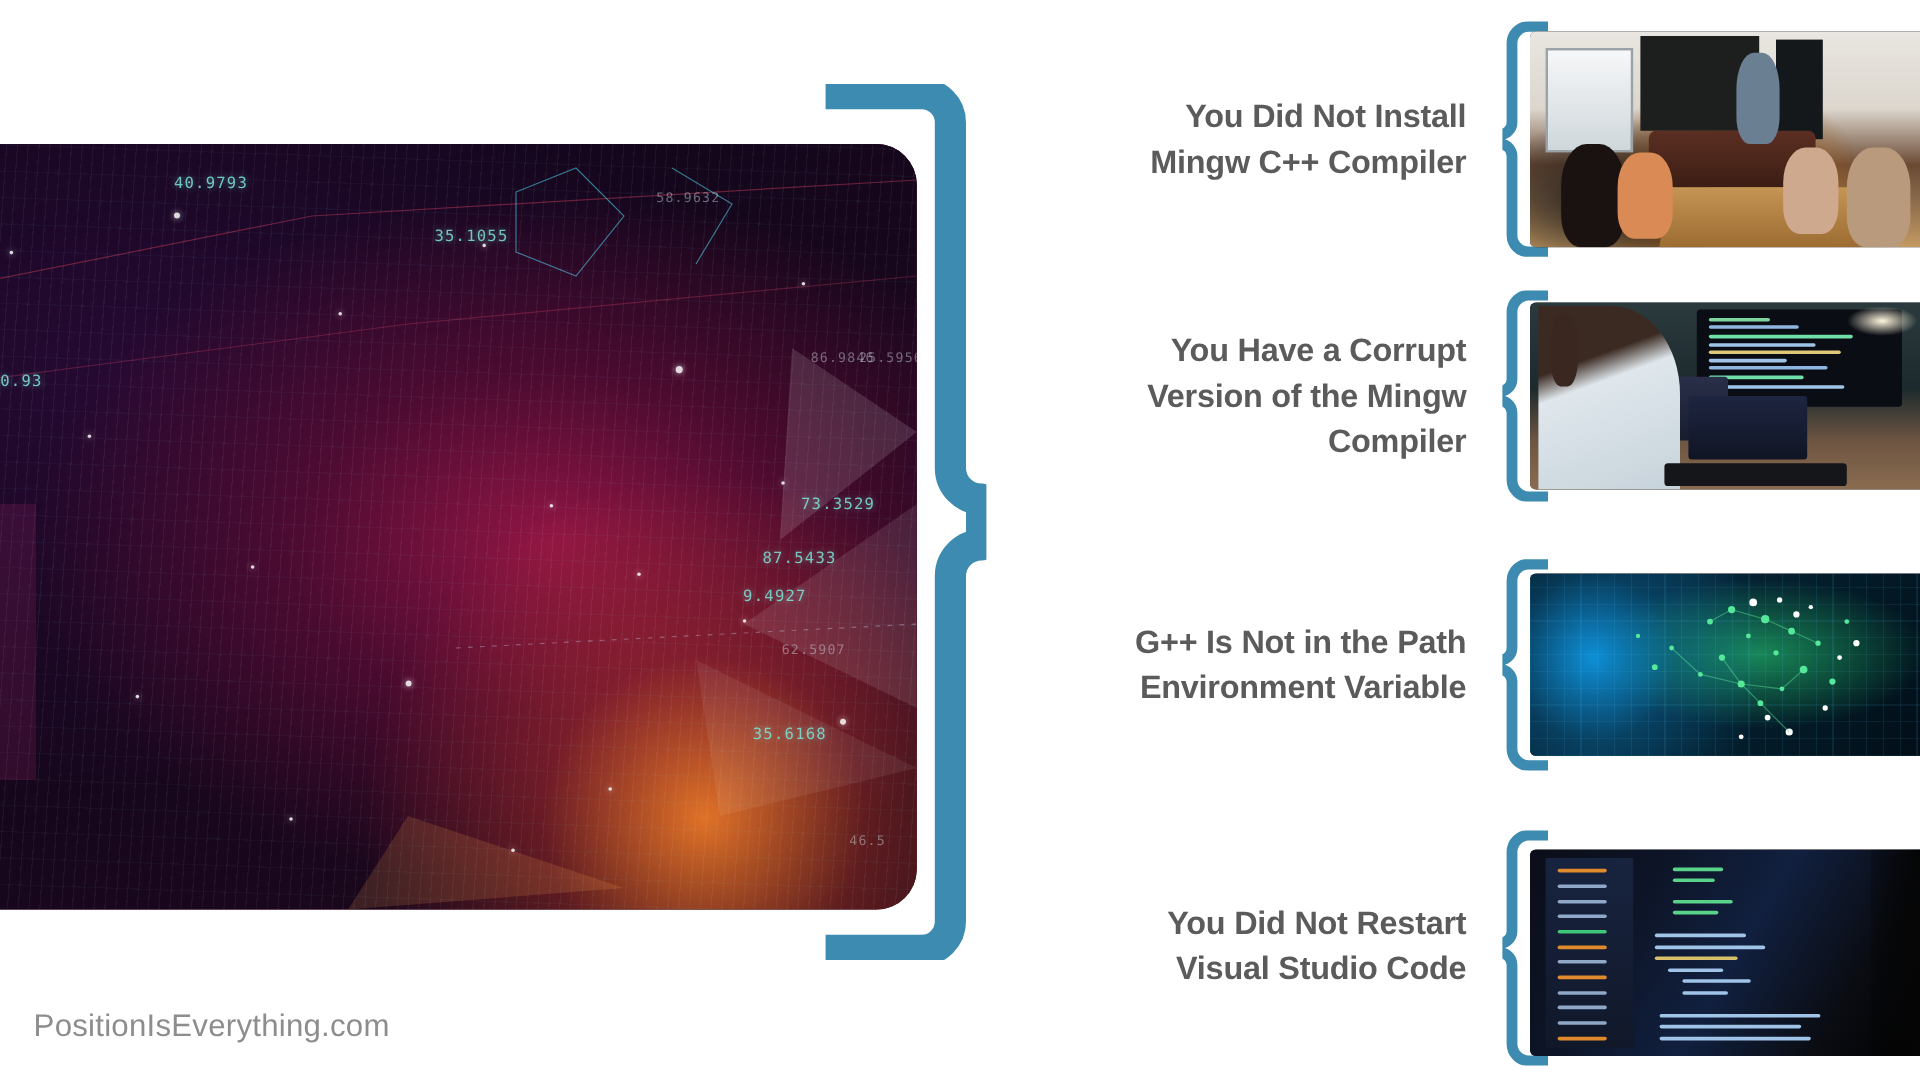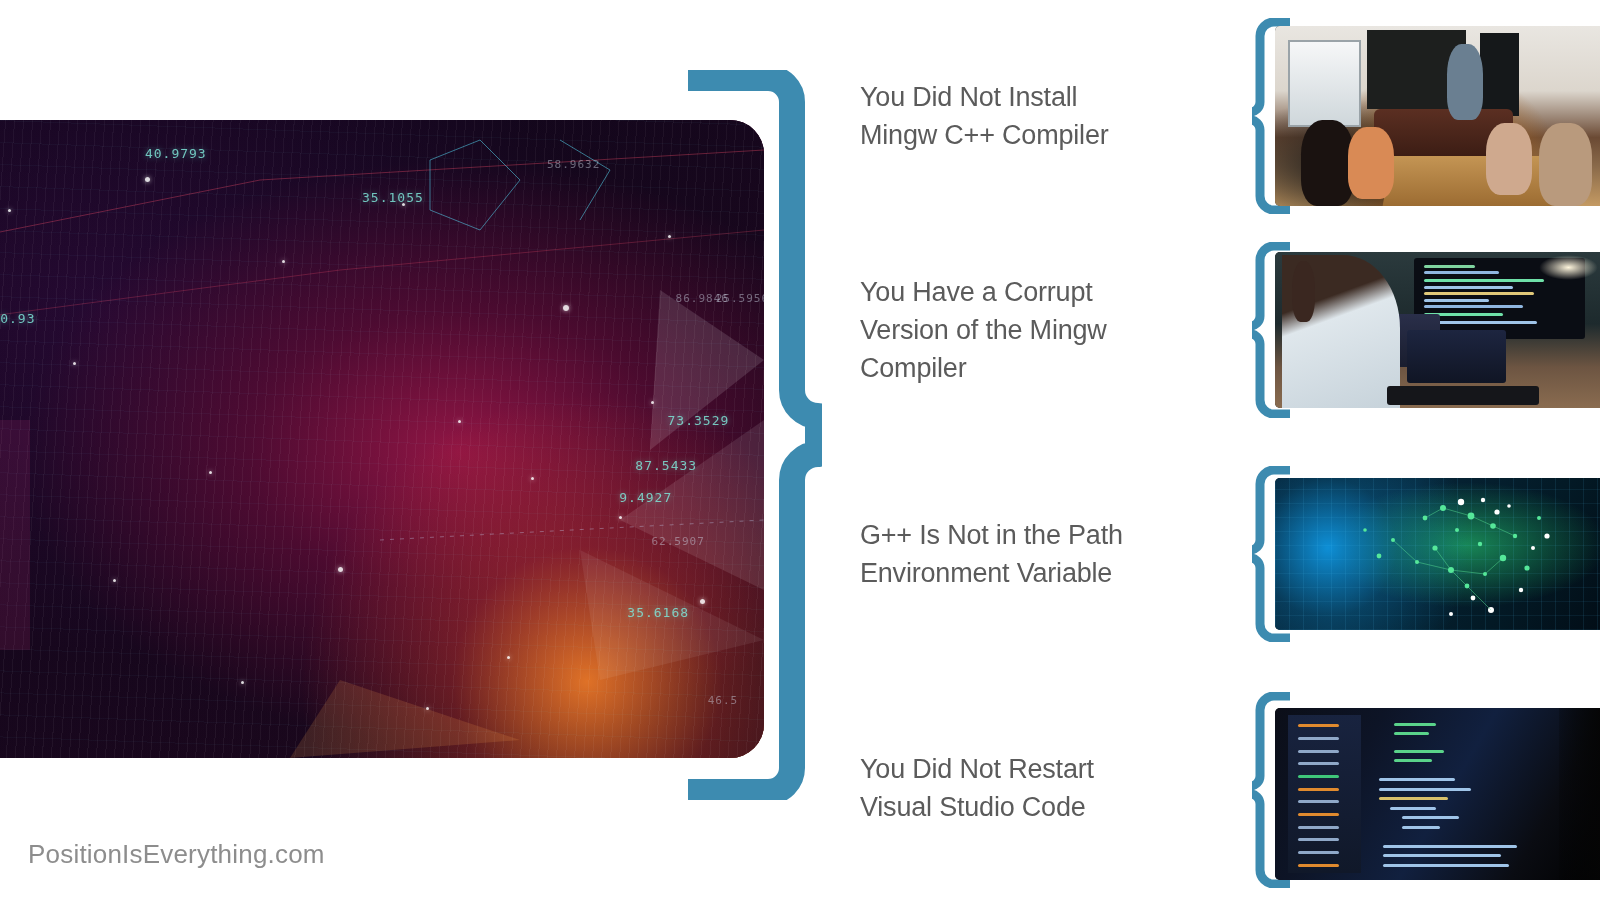--- a/index.html
+++ b/index.html
@@ -84,25 +84,25 @@
     position:absolute;
     left:676px; top:70px;
     width:146px; height:730px;
   }
 
   
   .items { position:absolute; left:860px; top:0; width:740px; height:900px; }
   .item { position:absolute; left:0; width:740px; display:flex; align-items:center; }
   .item-label {
     width:370px;
-    text-align:left;
+    text-align:right;
     color:#5b5b5b;
     font-size:27px;
     line-height:1.42;
-    font-weight:400;
+    font-weight:700;
     letter-spacing:-0.2px;
     white-space:pre-line;
     padding-right:8px;
   }
   .small-brace { position:absolute; left:392px; top:0; }
   .thumb {
     position:absolute;
     left:415px;
     width:330px;
     border-radius:5px;

